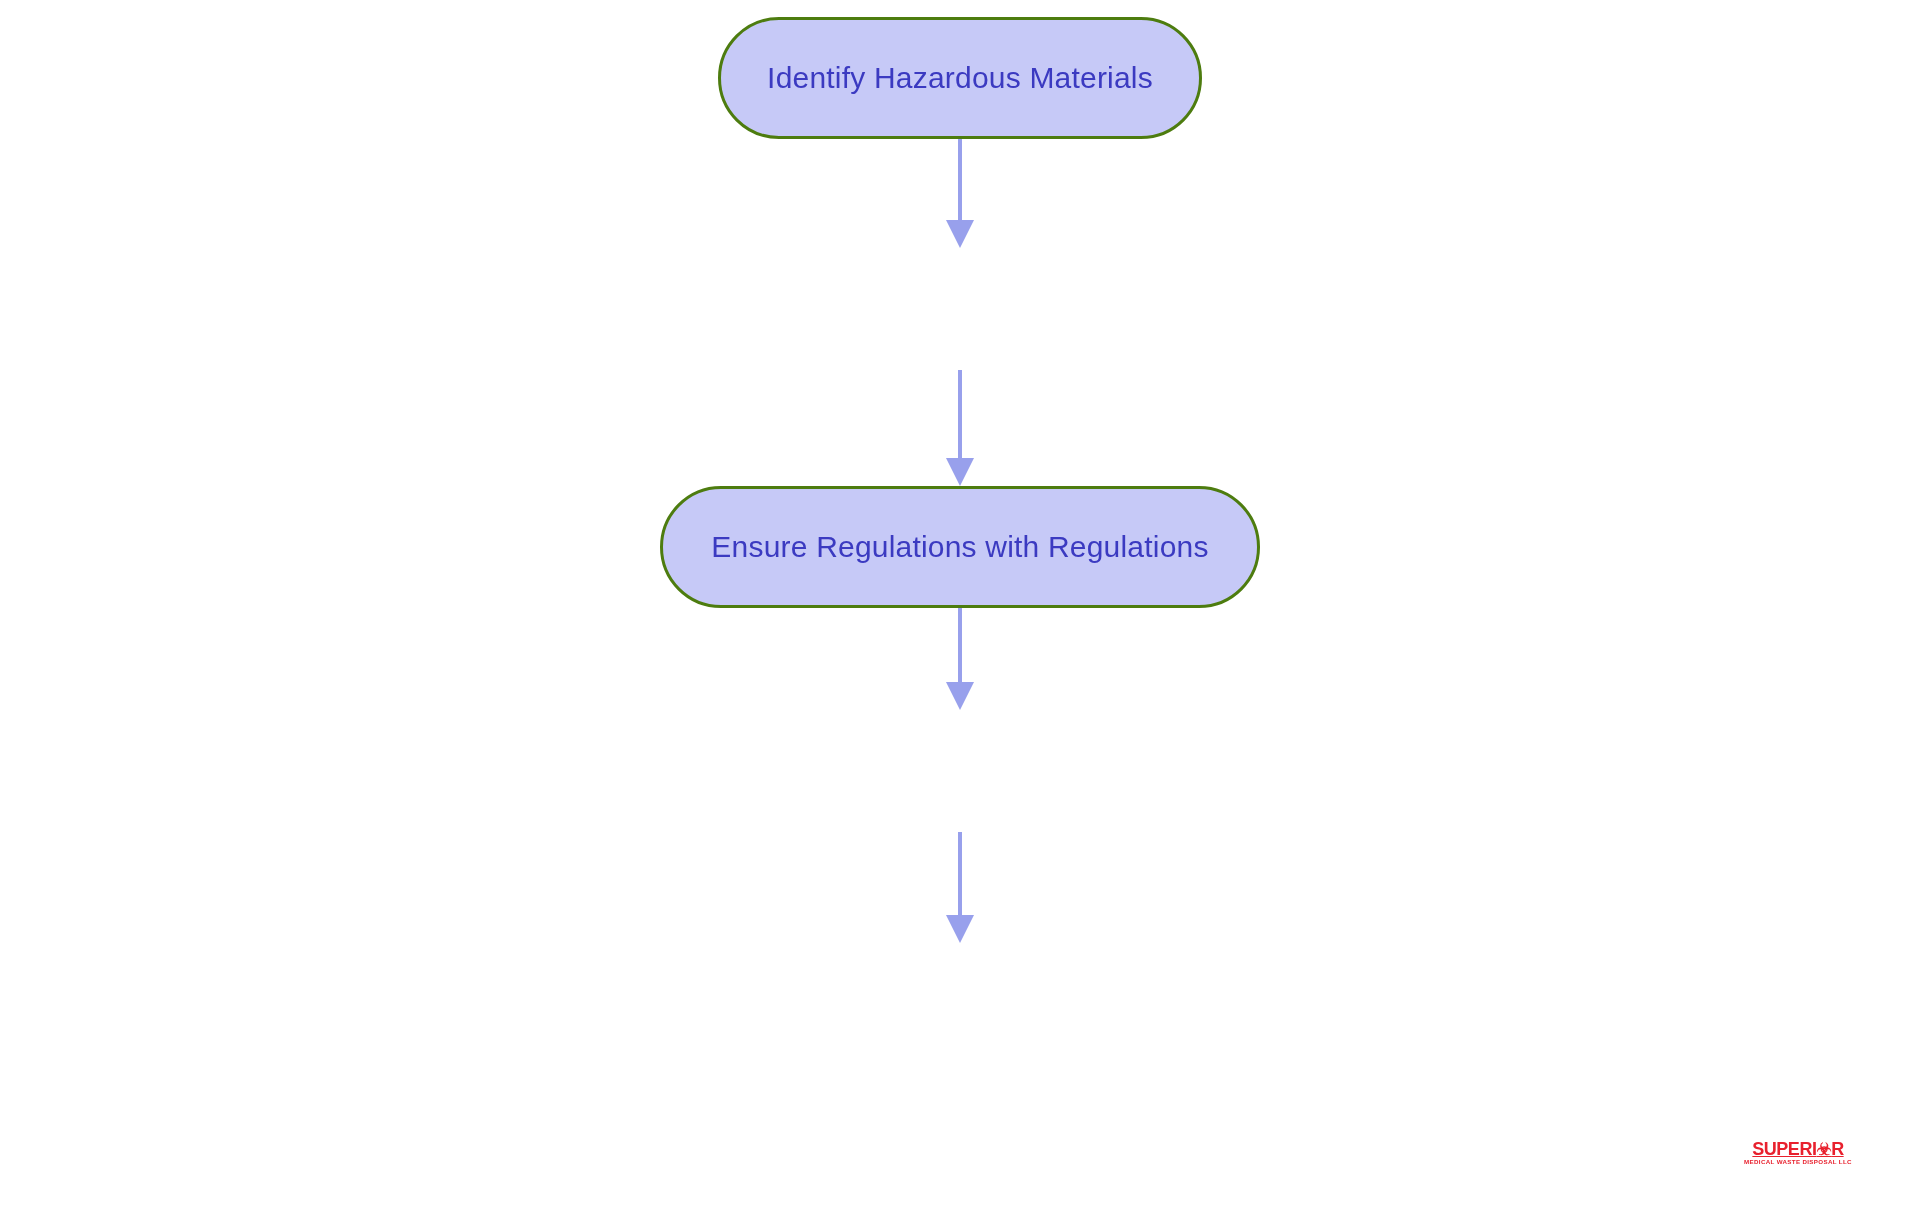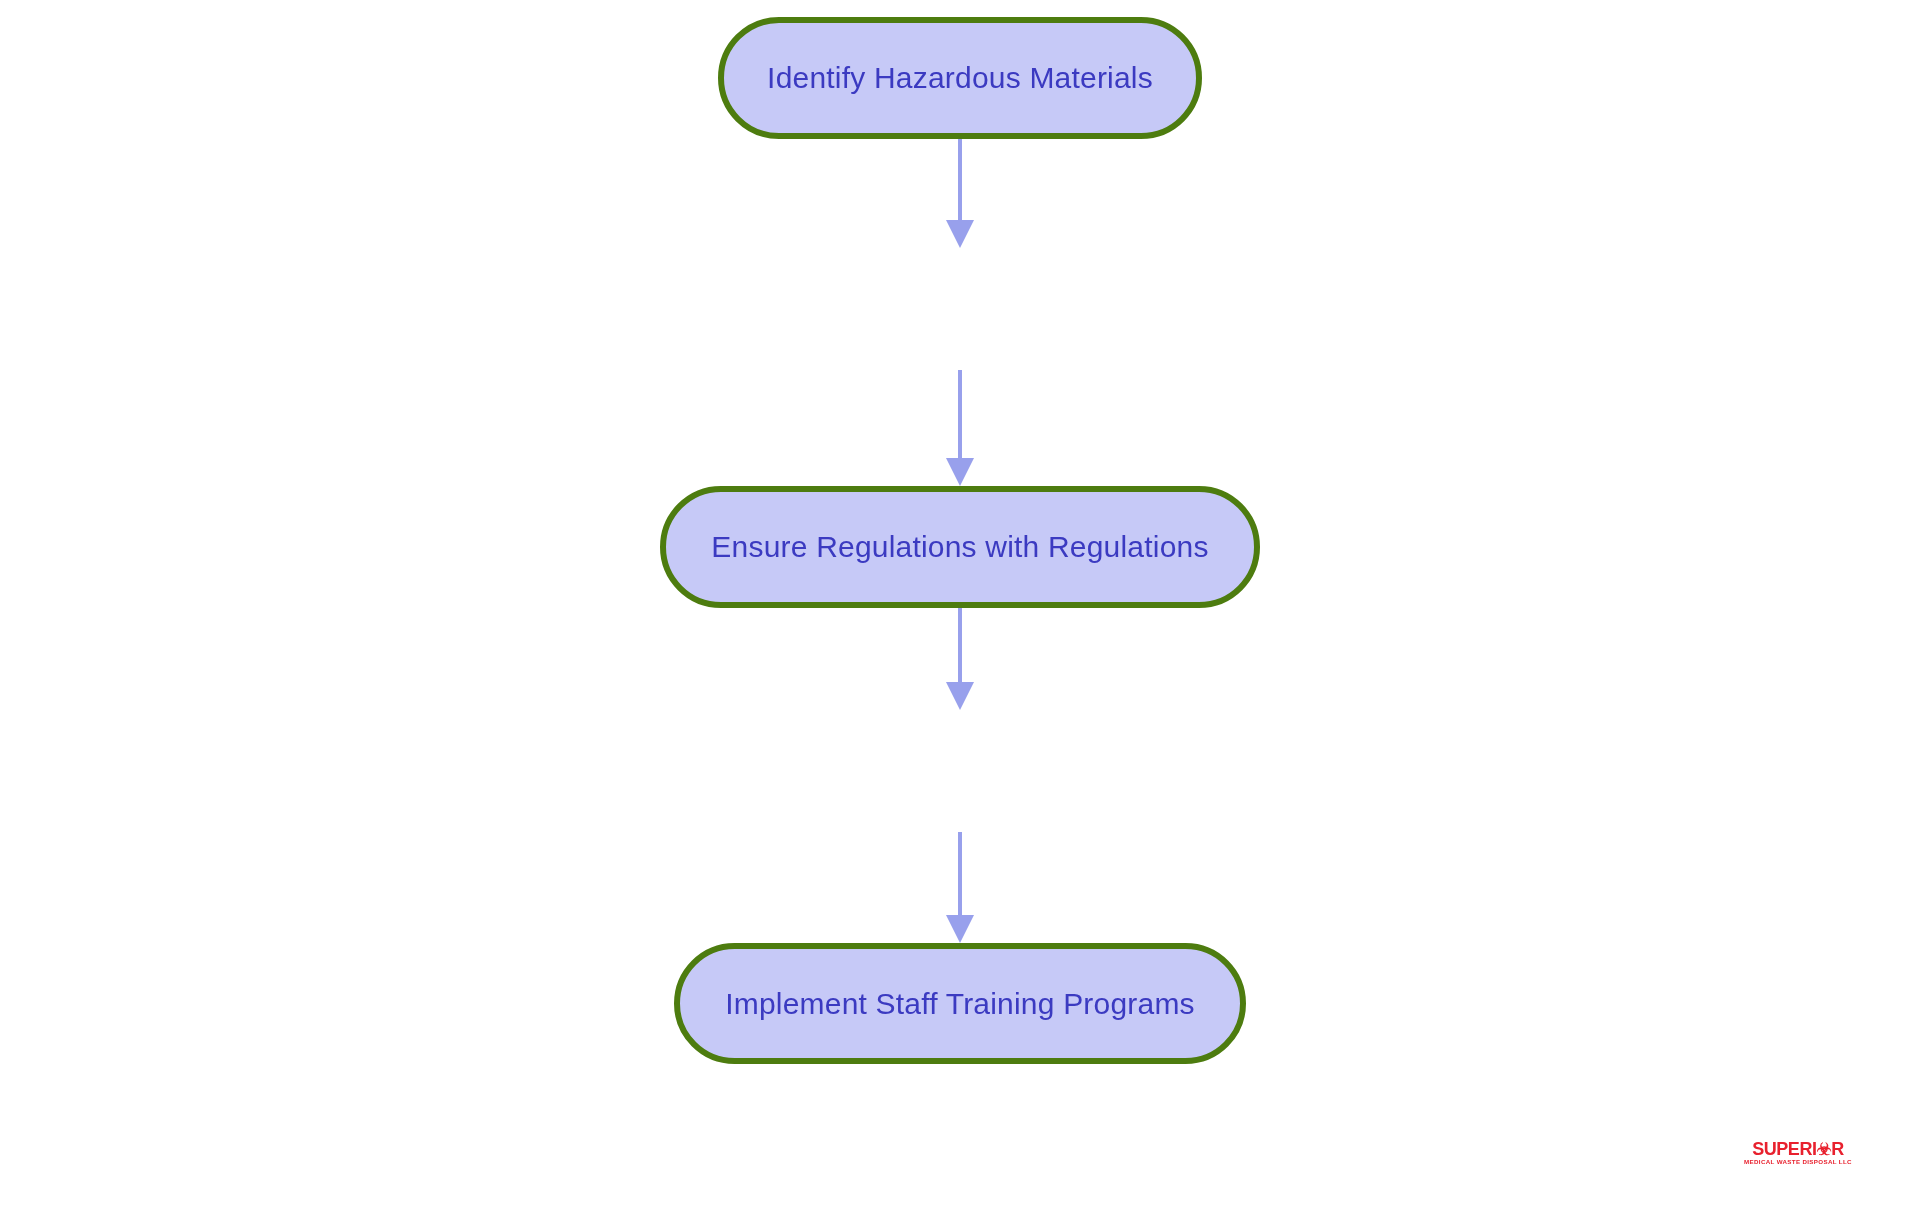--- a/index.html
+++ b/index.html
@@ -12,21 +12,21 @@
     position: relative;
     width: 1920px;
     height: 1215px;
     background: #ffffff;
     overflow: hidden;
   }
   .flow-node {
     position: absolute;
     box-sizing: border-box;
     background: #c6c9f7;
-    border: 6px solid #4d7c0f;
+    border: 3px solid #4d7c0f;
     border-radius: 62px;
     display: flex;
     align-items: center;
     justify-content: center;
     color: #3b3ac1;
     font-size: 30px;
     letter-spacing: 0.2px;
     text-align: center;
   }
   .node-1 { left: 718px; top: 17px;  width: 484px; height: 122px; }
@@ -67,20 +67,21 @@
     width: 112px;
     text-align: center;
     color: #e8212e;
     line-height: 1;
   }
   .logo-brand {
     font-size: 18px;
     font-weight: bold;
     letter-spacing: -0.5px;
     white-space: nowrap;
+    text-decoration: underline;
   }
   .logo-biohazard {
     font-size: 17px;
     font-weight: bold;
   }
   .logo-tagline {
     margin-top: 1px;
     font-size: 6.2px;
     font-weight: bold;
     letter-spacing: 0.35px;
@@ -107,22 +108,19 @@
     <span>Ensure Regulations with Regulations</span>
   </div>
 
   <div class="arrow-shaft shaft-3"></div>
   <div class="arrow-head head-3"></div>
 
 
   <div class="arrow-shaft shaft-4"></div>
   <div class="arrow-head head-4"></div>
 
-  <div class="flow-node node-5">
-    <span>Implement Staff Training Programs</span>
-  </div>
 
   <div class="logo">
     <div class="logo-brand"><span>SUPERI</span><span class="logo-biohazard">☣</span><span>R</span></div>
     <div class="logo-tagline">MEDICAL WASTE DISPOSAL LLC</div>
   </div>
 
 </div>
 
 </body></html>

